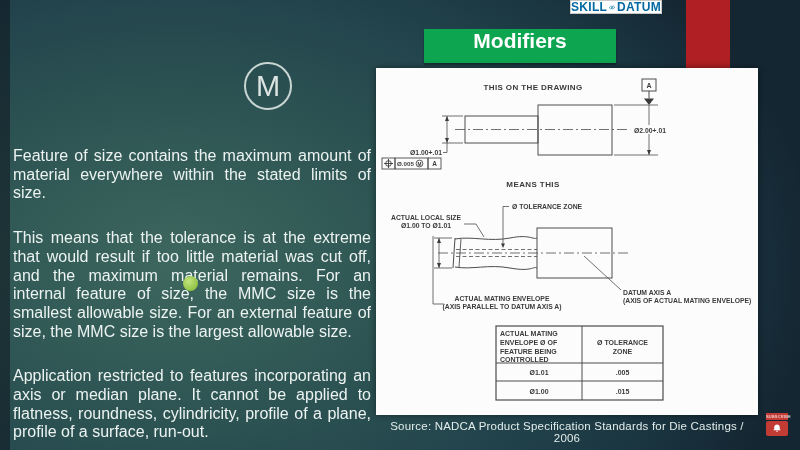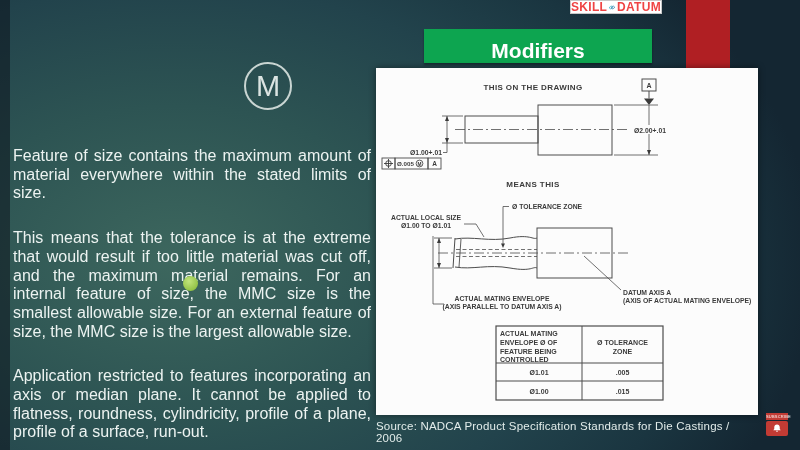--- a/index.html
+++ b/index.html
@@ -17,32 +17,32 @@
            border-radius:50%;display:flex;align-items:center;justify-content:center;
            color:#dbe4e2;font-size:29px;font-weight:400;}
   .bodytext{position:absolute;left:13px;top:131px;width:358px;color:#ecf3f1;
             font-size:16px;line-height:18.7px;text-align:justify;}
   .bodytext p{margin:16px 0 26px 0;}
   .laser-dot{position:absolute;left:183px;top:276px;width:15px;height:15px;border-radius:50%;
              background:radial-gradient(circle at 40% 35%, #c2e57c, #93c347 70%, rgba(140,190,60,.6));}
   
   .logo{position:absolute;left:570px;top:0;width:92px;height:14px;background:#ffffff;
         border:1px solid #c8c8c8;box-sizing:border-box;display:flex;align-items:center;
-        justify-content:center;gap:2px;font-weight:bold;font-size:12px;color:#ef4444;letter-spacing:.3px;}
-  .banner{position:absolute;left:424px;top:29px;width:228px;height:34px;background:#0da550;
-          display:flex;align-items:flex-end;justify-content:center;color:#ffffff;
+        justify-content:center;gap:2px;font-weight:bold;font-size:12px;color:#0369a1;letter-spacing:.3px;}
+  .banner{position:absolute;left:424px;top:29px;width:192px;height:34px;background:#0da550;
+          display:flex;align-items:flex-start;justify-content:center;color:#ffffff;
           font-size:21px;font-weight:bold;box-shadow:0 2px 2px rgba(0,0,0,.35);}
   .red-stripe{position:absolute;left:686px;top:0;width:44px;height:73px;background:#b01f23;}
   
   .panel{position:absolute;left:376px;top:68px;width:382px;height:347px;background:#fcfcfc;
          box-shadow:0 0 7px rgba(0,0,0,.45);}
   .panel svg{display:block;}
   .dg-t{fill:#3b3b3b;font-family:"Liberation Sans",sans-serif;font-weight:bold;}
   
-  .source{position:absolute;left:376px;top:420px;width:382px;text-align:left;
+  .source{position:absolute;left:376px;top:420px;width:382px;text-align:center;
           color:#e2ecea;font-size:11.5px;letter-spacing:.2px;}
   
   .subscribe{position:absolute;left:766px;top:413px;width:22px;display:flex;flex-direction:column;gap:1px;}
   .subscribe .tag{background:#c23b34;color:#fff;font-size:4px;text-align:center;
                   padding:1px 0;letter-spacing:.2px;}
   .subscribe .bell{background:#c23b34;border-radius:2px;height:15px;display:flex;
                    align-items:center;justify-content:center;cursor:pointer;}
 </style>
 </head>
 <body>

